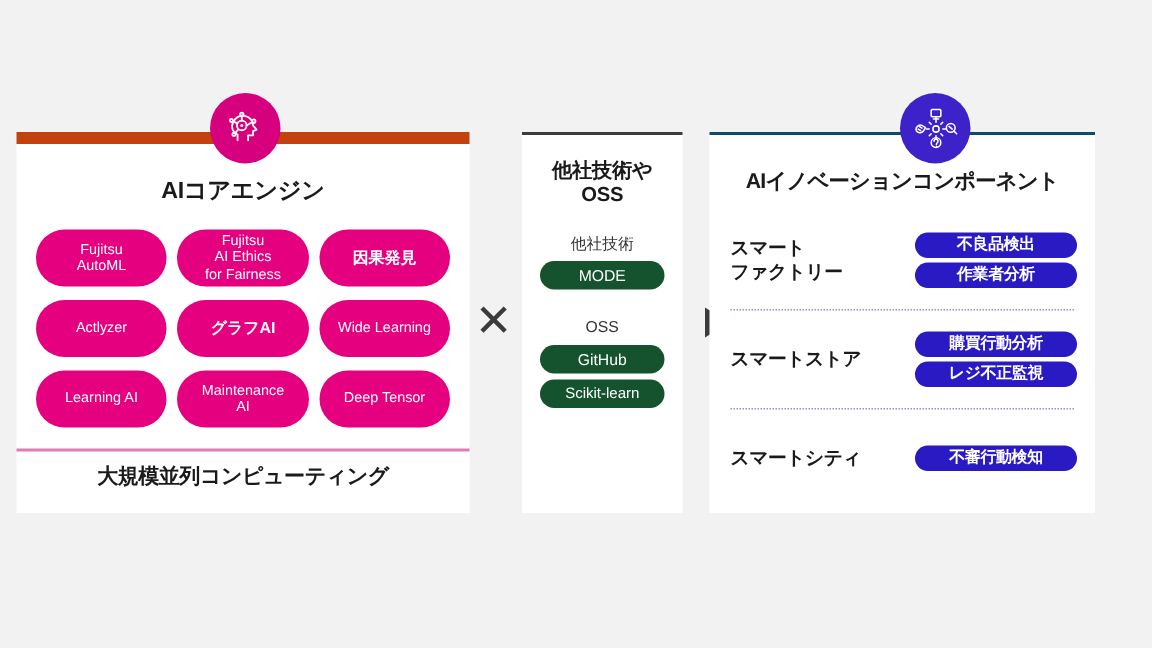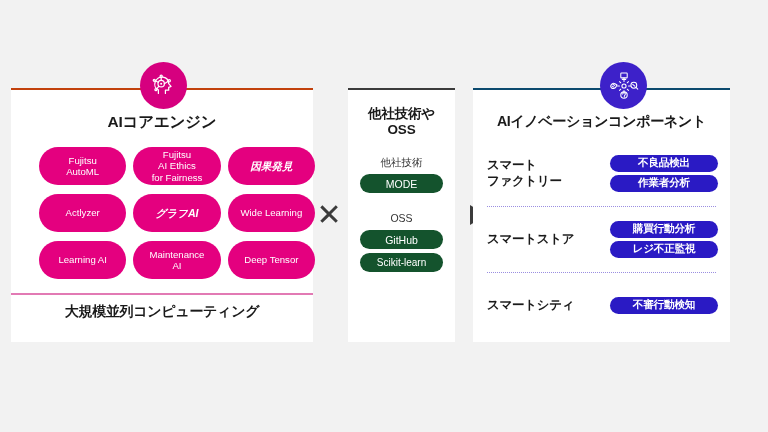--- a/index.html
+++ b/index.html
@@ -48,31 +48,31 @@
     line-height: 1.22;
     letter-spacing: -0.2px;
   }
 
   
   #left-panel {
     left: 11px;
     top: 88px;
     width: 302px;
     height: 254px;
-    border-top: 2px solid #c2410c;
+    border-top: 8px solid #c2410c;
   }
   #left-title {
     position: absolute;
     left: 0; top: 23px;
     width: 100%;
     font-size: 15.5px;
   }
   .pill-grid {
     position: absolute;
-    left: 28px;
+    left: 13px;
     top: 57px;
     width: 276px;
     display: grid;
     grid-template-columns: repeat(3, 1fr);
     grid-auto-rows: 38px;
     column-gap: 7px;
     row-gap: 9px;
   }
   .pink-pill {
     background: #e4007f;
@@ -81,21 +81,21 @@
     font-size: 9.6px;
     line-height: 1.18;
     display: flex;
     align-items: center;
     justify-content: center;
     text-align: center;
     padding: 0 4px;
     box-sizing: border-box;
     white-space: pre-line;
   }
-  .pink-pill.jp { font-size: 10.6px; font-weight: bold; font-style: italic; }
+  .pink-pill.jp { font-size: 10.6px; font-weight: bold; }
 
   #left-sep {
     position: absolute;
     left: 0;
     top: 203px;
     width: 100%;
     height: 1.5px;
     background: #e27ab4;
   }
   #left-footer {

